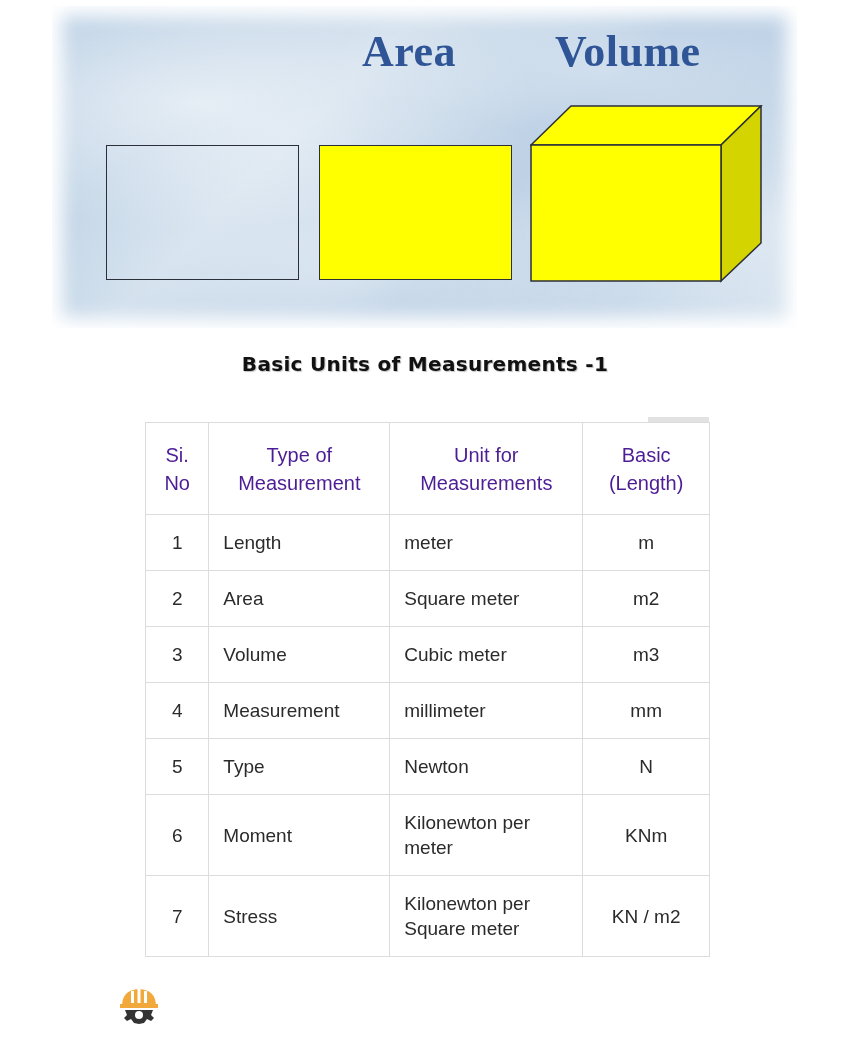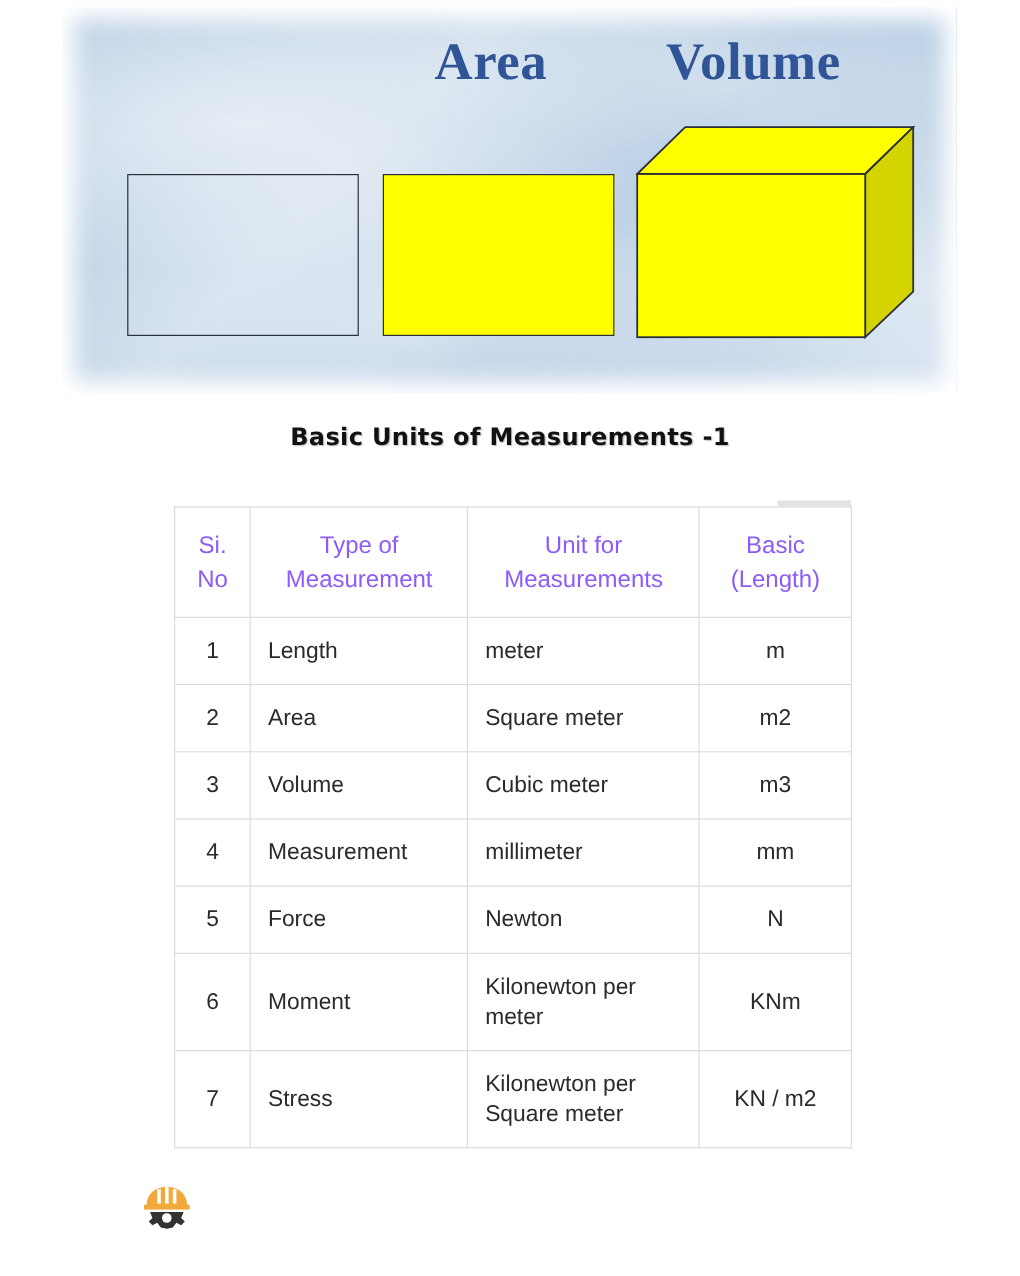--- a/index.html
+++ b/index.html
@@ -33,21 +33,21 @@
     letter-spacing:0.3px; text-shadow:1px 1px 1px rgba(0,0,0,0.25);
   }
 
   .scroll-stub { position:absolute; left:648px; top:417px; width:61px; height:5px; background:#e2e2e2; }
 
   table.units {
     position:absolute; left:145px; top:422px; width:565px; border-collapse:collapse;
     font-family:"Liberation Sans", sans-serif; color:#2b2b2b;
   }
   table.units th, table.units td { border:1.5px solid #dcdcdc; font-size:19px; }
-  table.units th { color:#8b5cf6; font-weight:normal; height:89px; line-height:28px; text-align:center; font-size:20px; }
+  table.units th { color:#4c1d95; font-weight:normal; height:89px; line-height:28px; text-align:center; font-size:20px; }
   table.units td { height:55px; padding:0 14px; }
   table.units td.c-no, table.units td.c-sym { text-align:center; padding:0; }
   table.units tr.tall td { height:80px; line-height:25px; }
   .col-no { width:63px; } .col-type { width:180px; } .col-unit { width:192px; } .col-sym { width:126px; }
 
   .logo { position:absolute; left:118px; top:982px; height:46px; display:flex; align-items:center; }
   .logo-text { font-family:"Liberation Sans", sans-serif; font-size:22px; margin-left:6px; letter-spacing:-0.3px; }
   .logo-civil { color:#2e2e2e; }
   .logo-rest { color:#f2b630; }
 </style>
@@ -106,21 +106,21 @@
       <td class="c-sym">m3</td>
     </tr>
     <tr>
       <td class="c-no">4</td>
       <td>Measurement</td>
       <td>millimeter</td>
       <td class="c-sym">mm</td>
     </tr>
     <tr>
       <td class="c-no">5</td>
-      <td>Force</td>
+      <td>Type</td>
       <td>Newton</td>
       <td class="c-sym">N</td>
     </tr>
     <tr class="tall">
       <td class="c-no">6</td>
       <td>Moment</td>
       <td><span>Kilonewton per</span><br><span>meter</span></td>
       <td class="c-sym">KNm</td>
     </tr>
     <tr class="tall">

